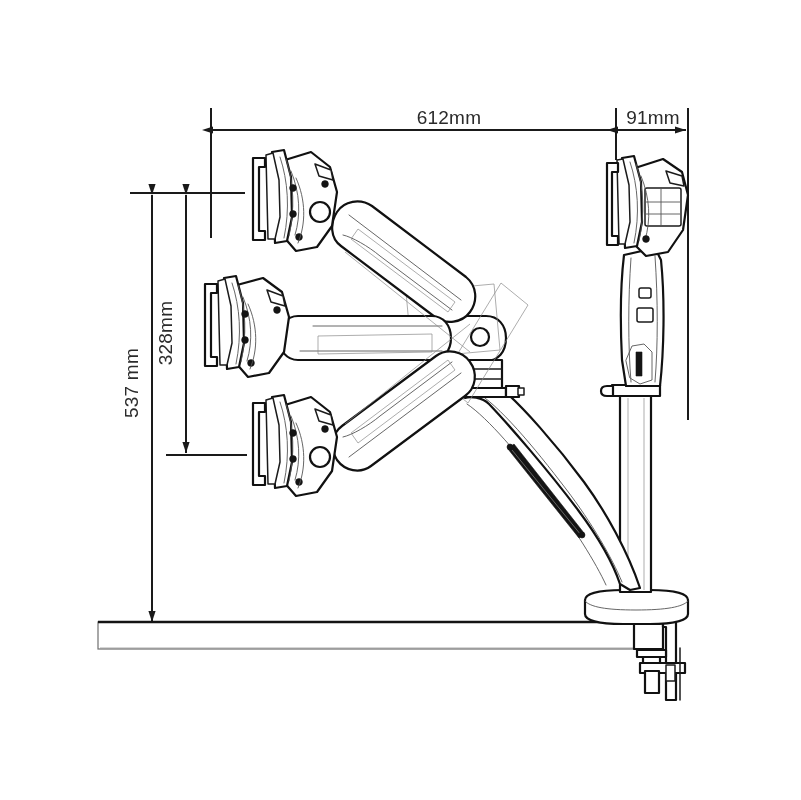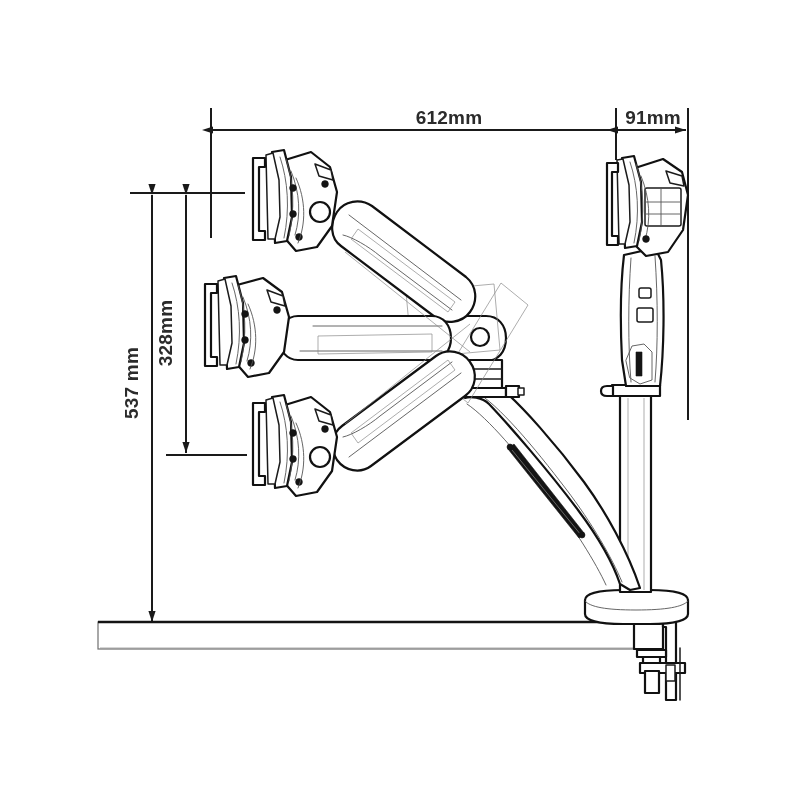--- a/index.html
+++ b/index.html
@@ -11,21 +11,20 @@
     width: 801px;
     height: 800px;
     font-family: "Liberation Sans", sans-serif;
     overflow: hidden;
   }
   #drawing-root {
     position: relative;
     width: 801px;
     height: 800px;
     background: #ffffff;
-    font-weight: bold;
   }
   svg.sheet {
     display: block;
     width: 801px;
     height: 800px;
   }
   .dim-line,
   .ext-line {
     stroke: #1a1a1a;
     fill: none;

